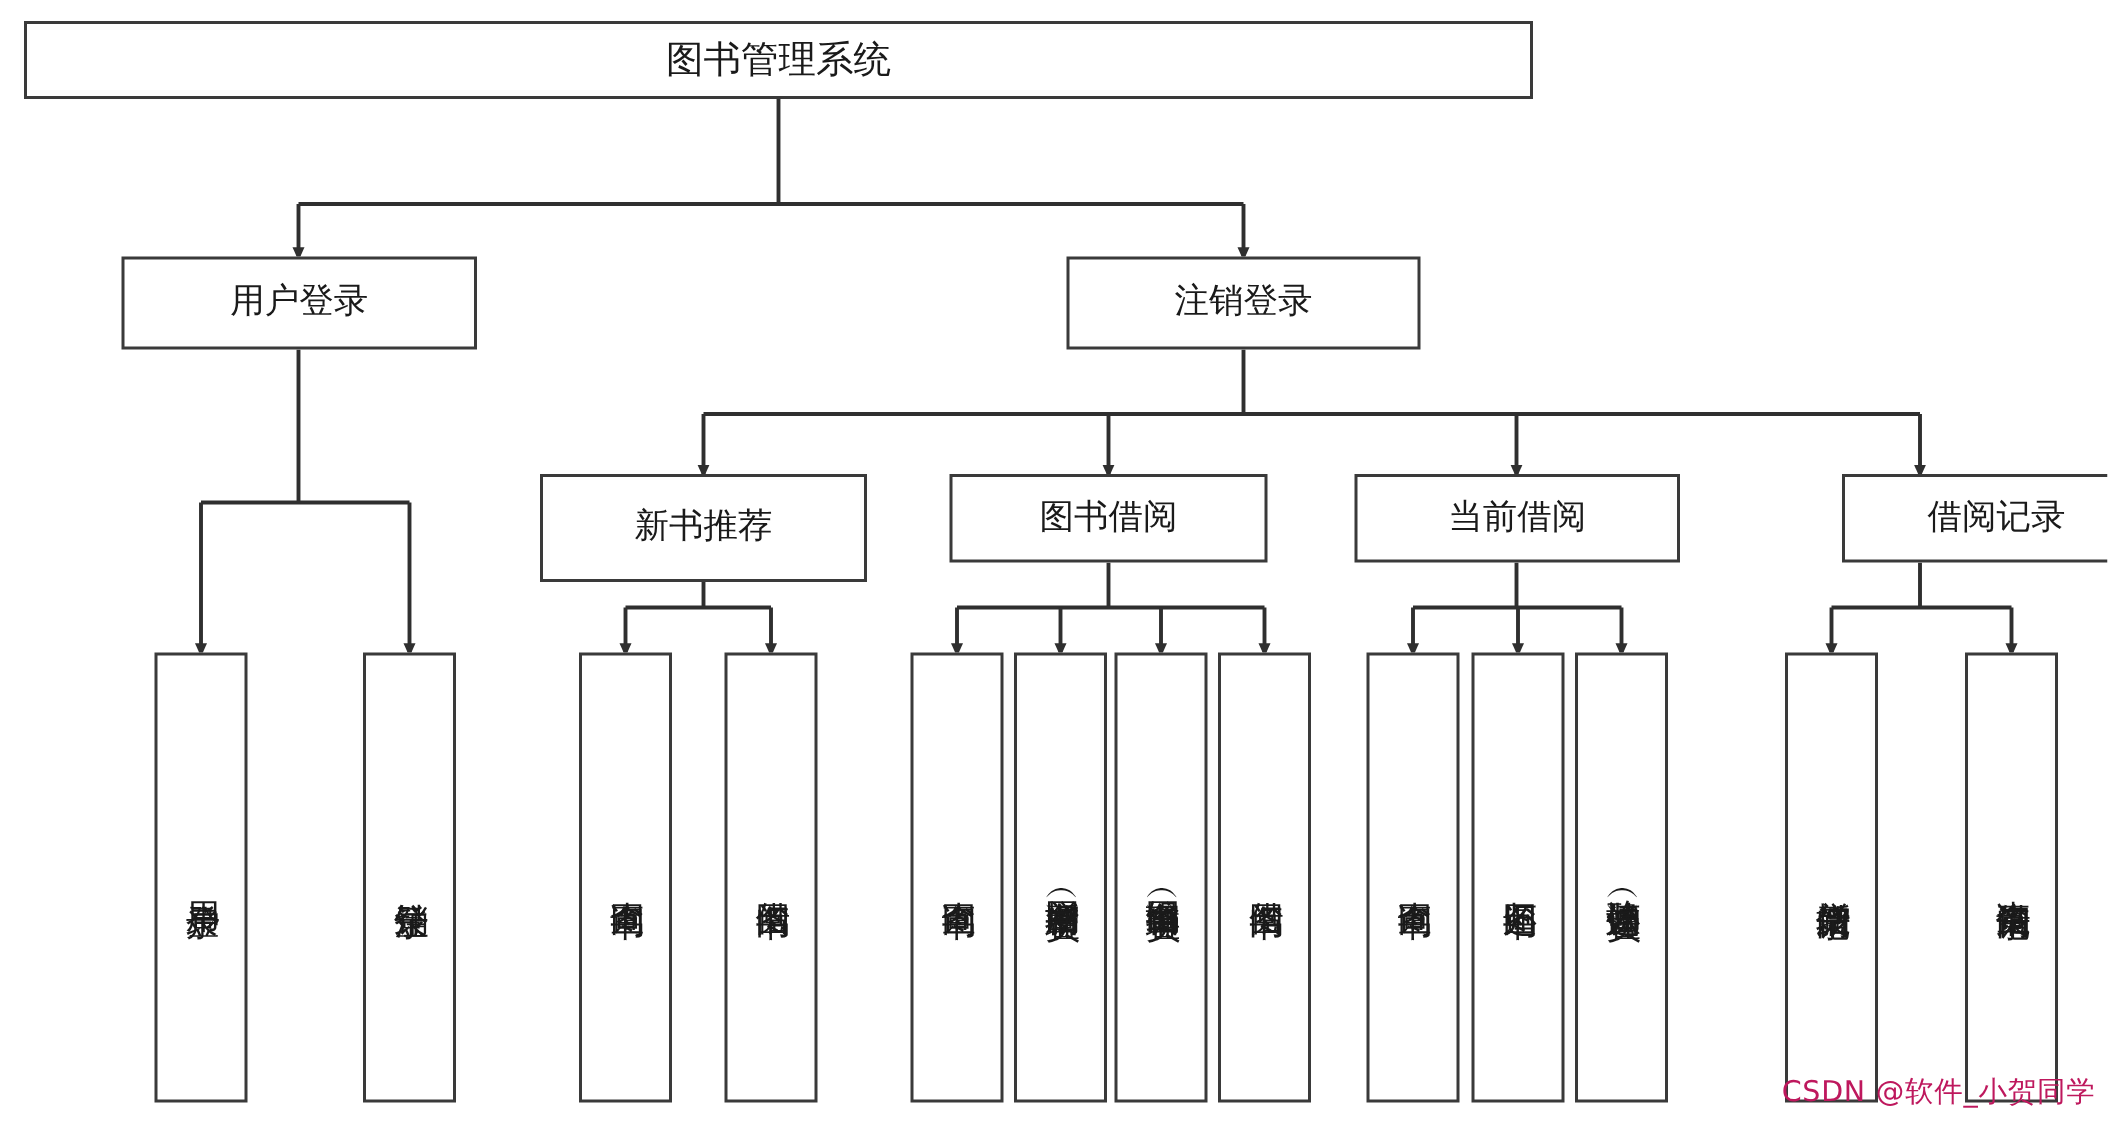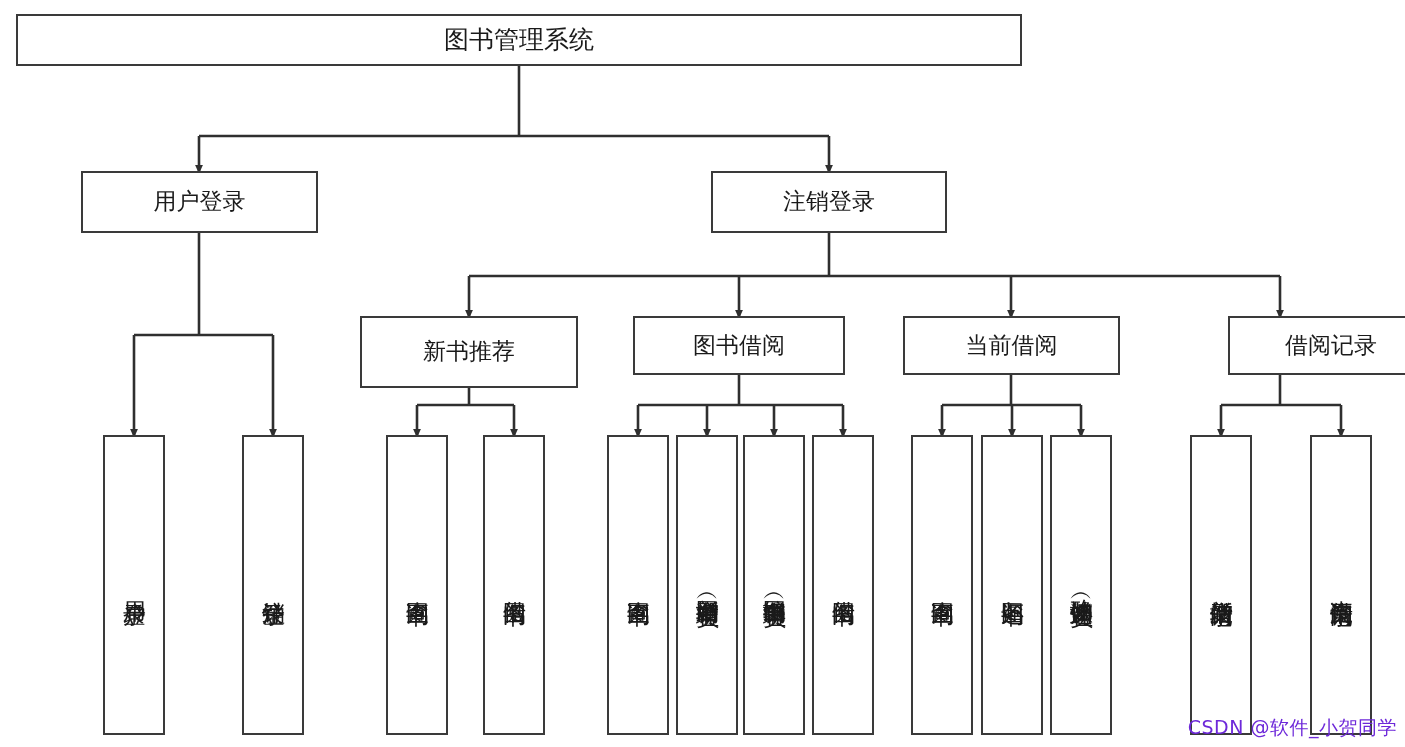--- a/index.html
+++ b/index.html
@@ -55,21 +55,21 @@
     writing-mode: vertical-rl;
     text-orientation: upright;
     letter-spacing: 1px;
     max-height: 100%;
   }
   #watermark {
     position: absolute;
     right: 8px;
     bottom: 6px;
     font-size: 19px;
-    color: #6d28d9;
+    color: #be185d;
     letter-spacing: 0.5px;
     white-space: nowrap;
     margin-left: 20px;
   }
 </style>
 </head>
 <body>
 
 <div id="diagram-root">
 

